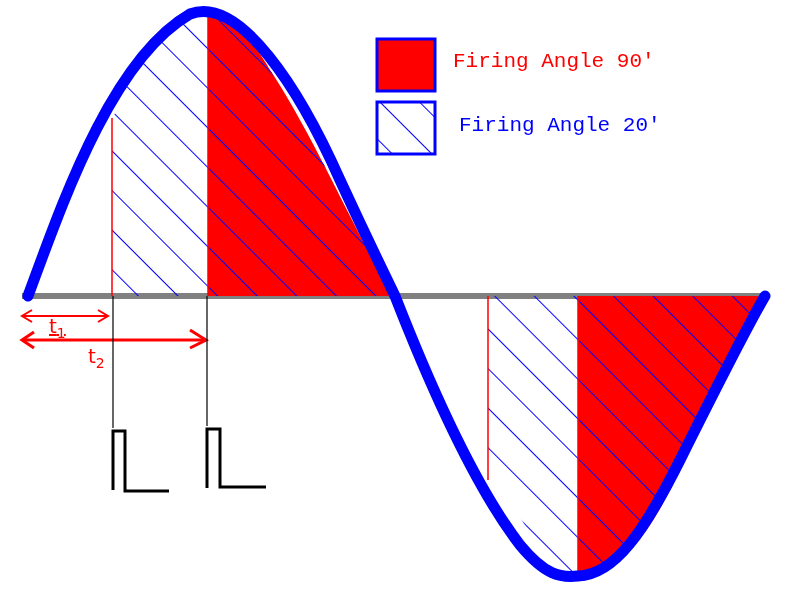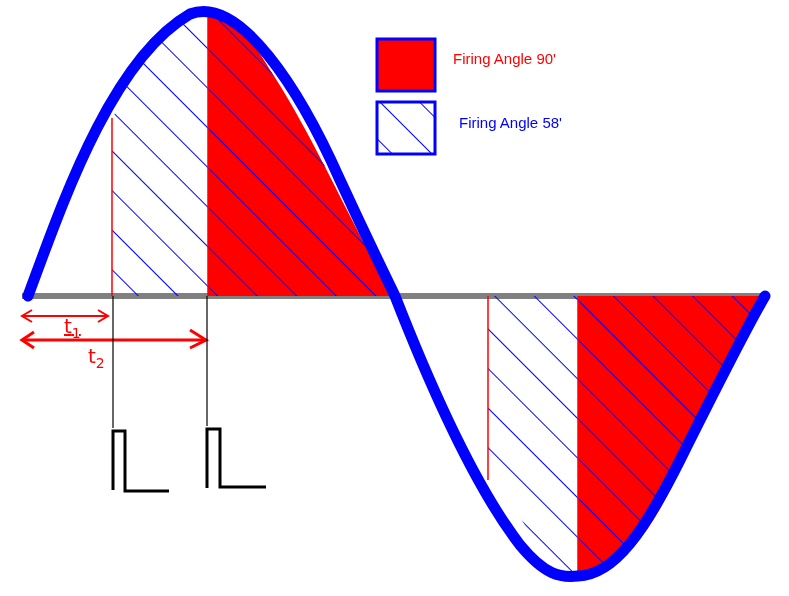--- a/index.html
+++ b/index.html
@@ -1,18 +1,18 @@
 <!DOCTYPE html>
 <html><head>
 <meta charset="utf-8">
 <style>
   html,body{margin:0;padding:0;background:#ffffff;}
   body{width:789px;height:596px;position:relative;overflow:hidden;font-family:"DejaVu Sans",sans-serif;}
   svg{position:absolute;left:0;top:0;}
-  .legend-label{position:absolute;font-family:Liberation Sans, sans-serif;font-size:15px;white-space:nowrap;}
+  .legend-label{position:absolute;font-family:Liberation Mono, monospace;font-size:21px;white-space:nowrap;}
   .tlabel{position:absolute;font-family:"DejaVu Sans",sans-serif;font-size:20px;color:#ff0000;}
   .tlabel sub{font-size:14px;vertical-align:-5px;}
 </style>
 </head>
 <body>
 
 <svg width="789" height="596" viewBox="0 0 789 596">
   <defs>
     <clipPath id="posHatch">
       <path d="M112,296 L112,120 C140,55 165,18 195,12 C215,10 240,25 270,70 C310,130 350,220 395,296 Z"></path>
@@ -57,20 +57,20 @@
   <line x1="207" y1="296" x2="207" y2="426" stroke="#000" stroke-width="1.2"></line>
 
   <polyline points="113,490 113,431 125,431 125,491 169,491" fill="none" stroke="#000" stroke-width="3"></polyline>
   <polyline points="207,488 207,429 220,429 220,487 266,487" fill="none" stroke="#000" stroke-width="3"></polyline>
 
   <rect x="377" y="39" width="58" height="52" fill="#ff0000" stroke="#0000ff" stroke-width="3"></rect>
   <rect x="377" y="102" width="58" height="52" fill="url(#hatch)" stroke="#0000ff" stroke-width="3"></rect>
 </svg>
 
 <div class="legend-label" style="left:453px;top:50px;color:#ff0000;">Firing Angle 90'</div>
-<div class="legend-label" style="left:459px;top:114px;color:#0000ff;">Firing Angle 58'</div>
+<div class="legend-label" style="left:459px;top:114px;color:#0000ff;">Firing Angle 20'</div>
 
-<div class="tlabel" style="left:64px;top:314px;text-decoration:underline;">
+<div class="tlabel" style="left:49px;top:314px;text-decoration:underline;">
   <span>t</span><sub>1</sub>
 </div>
 <div class="tlabel" style="left:88px;top:344px;">
   <span>t</span><sub>2</sub>
 </div>
 
 </body></html>

